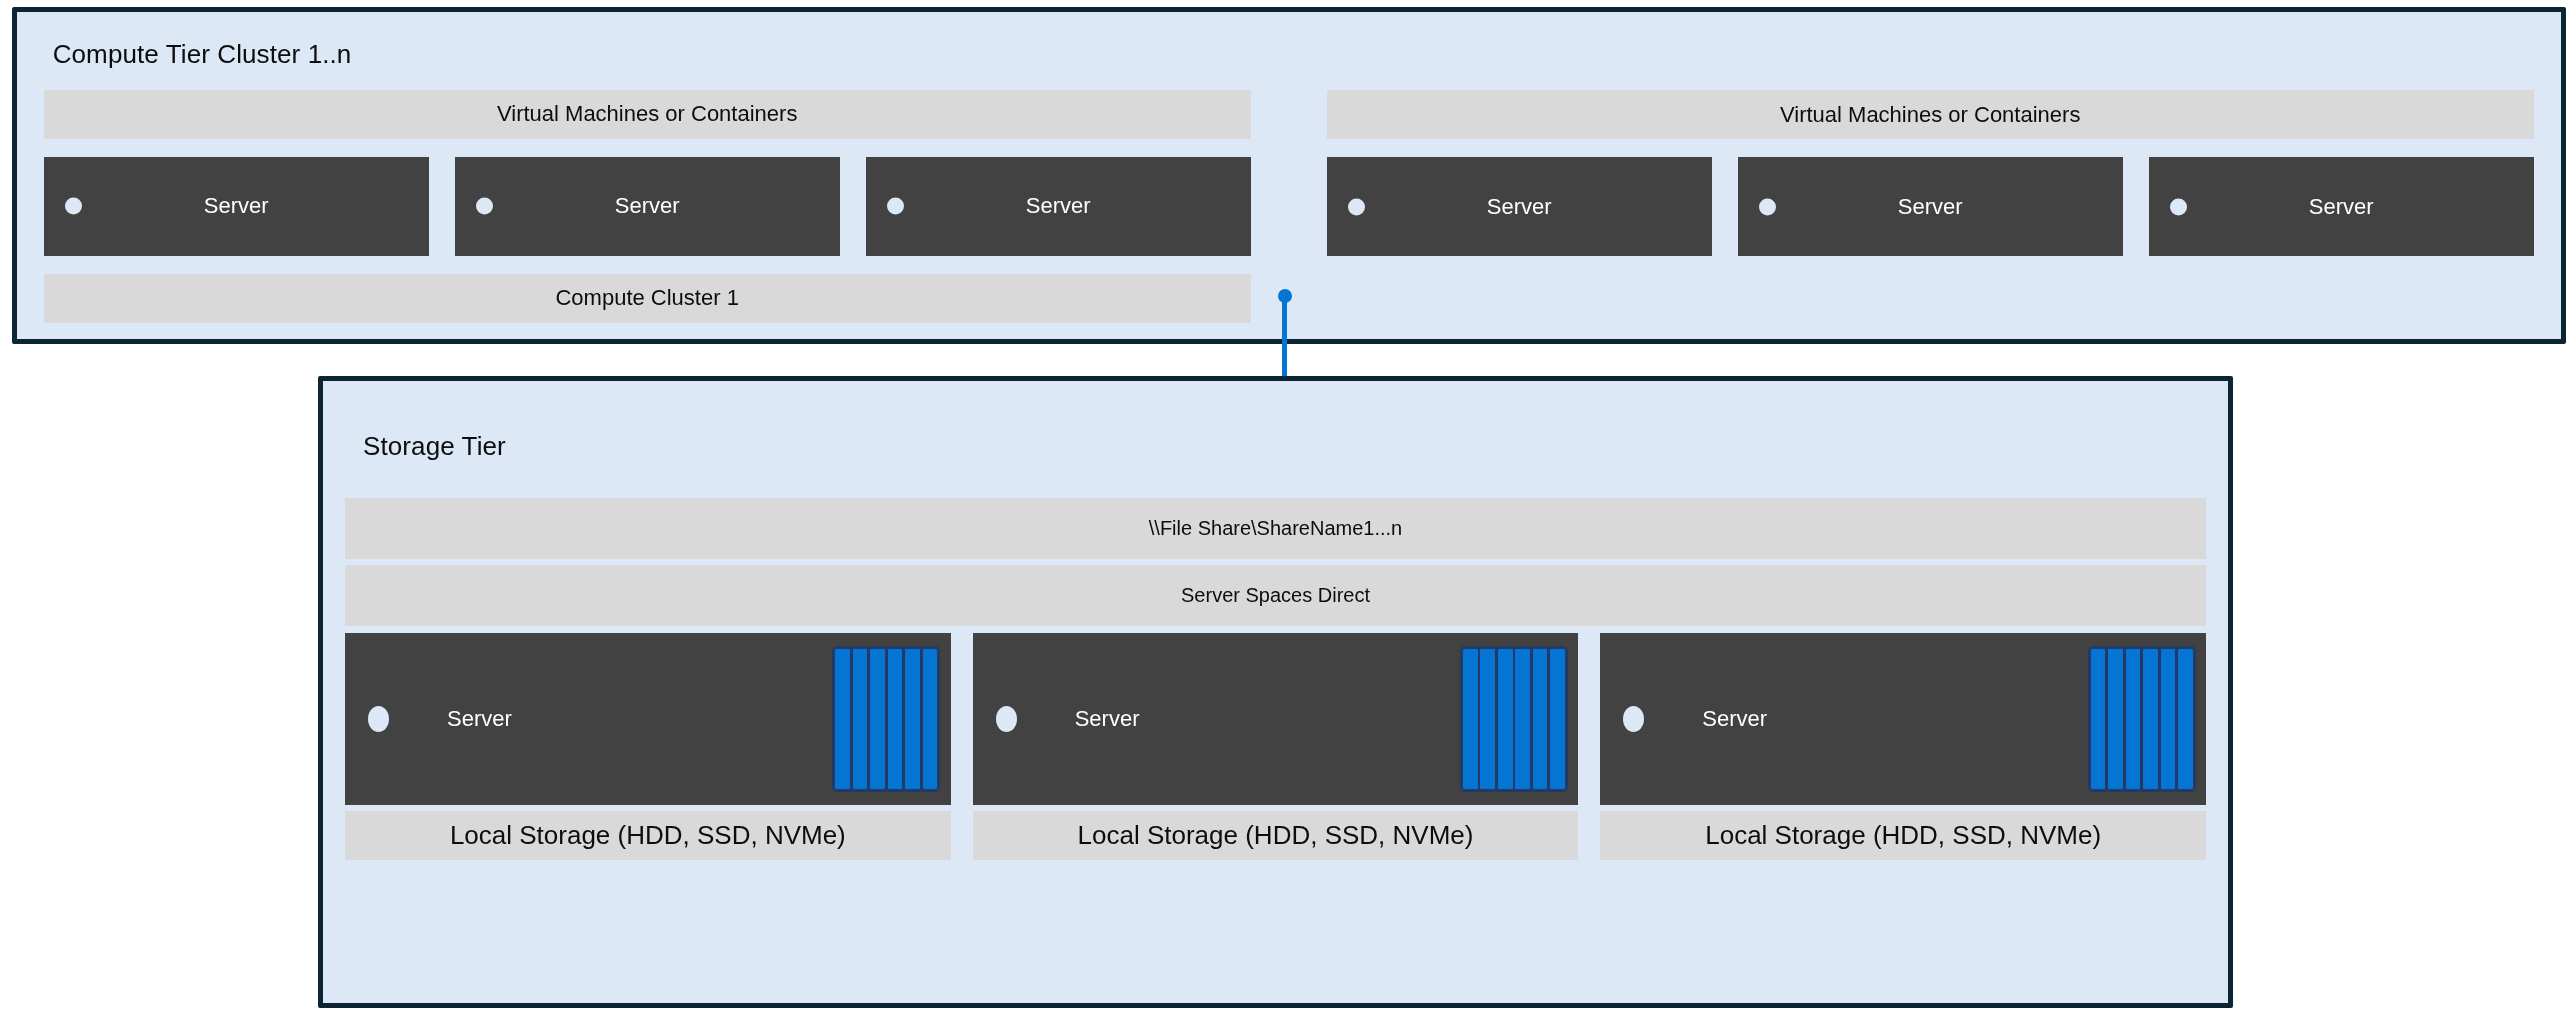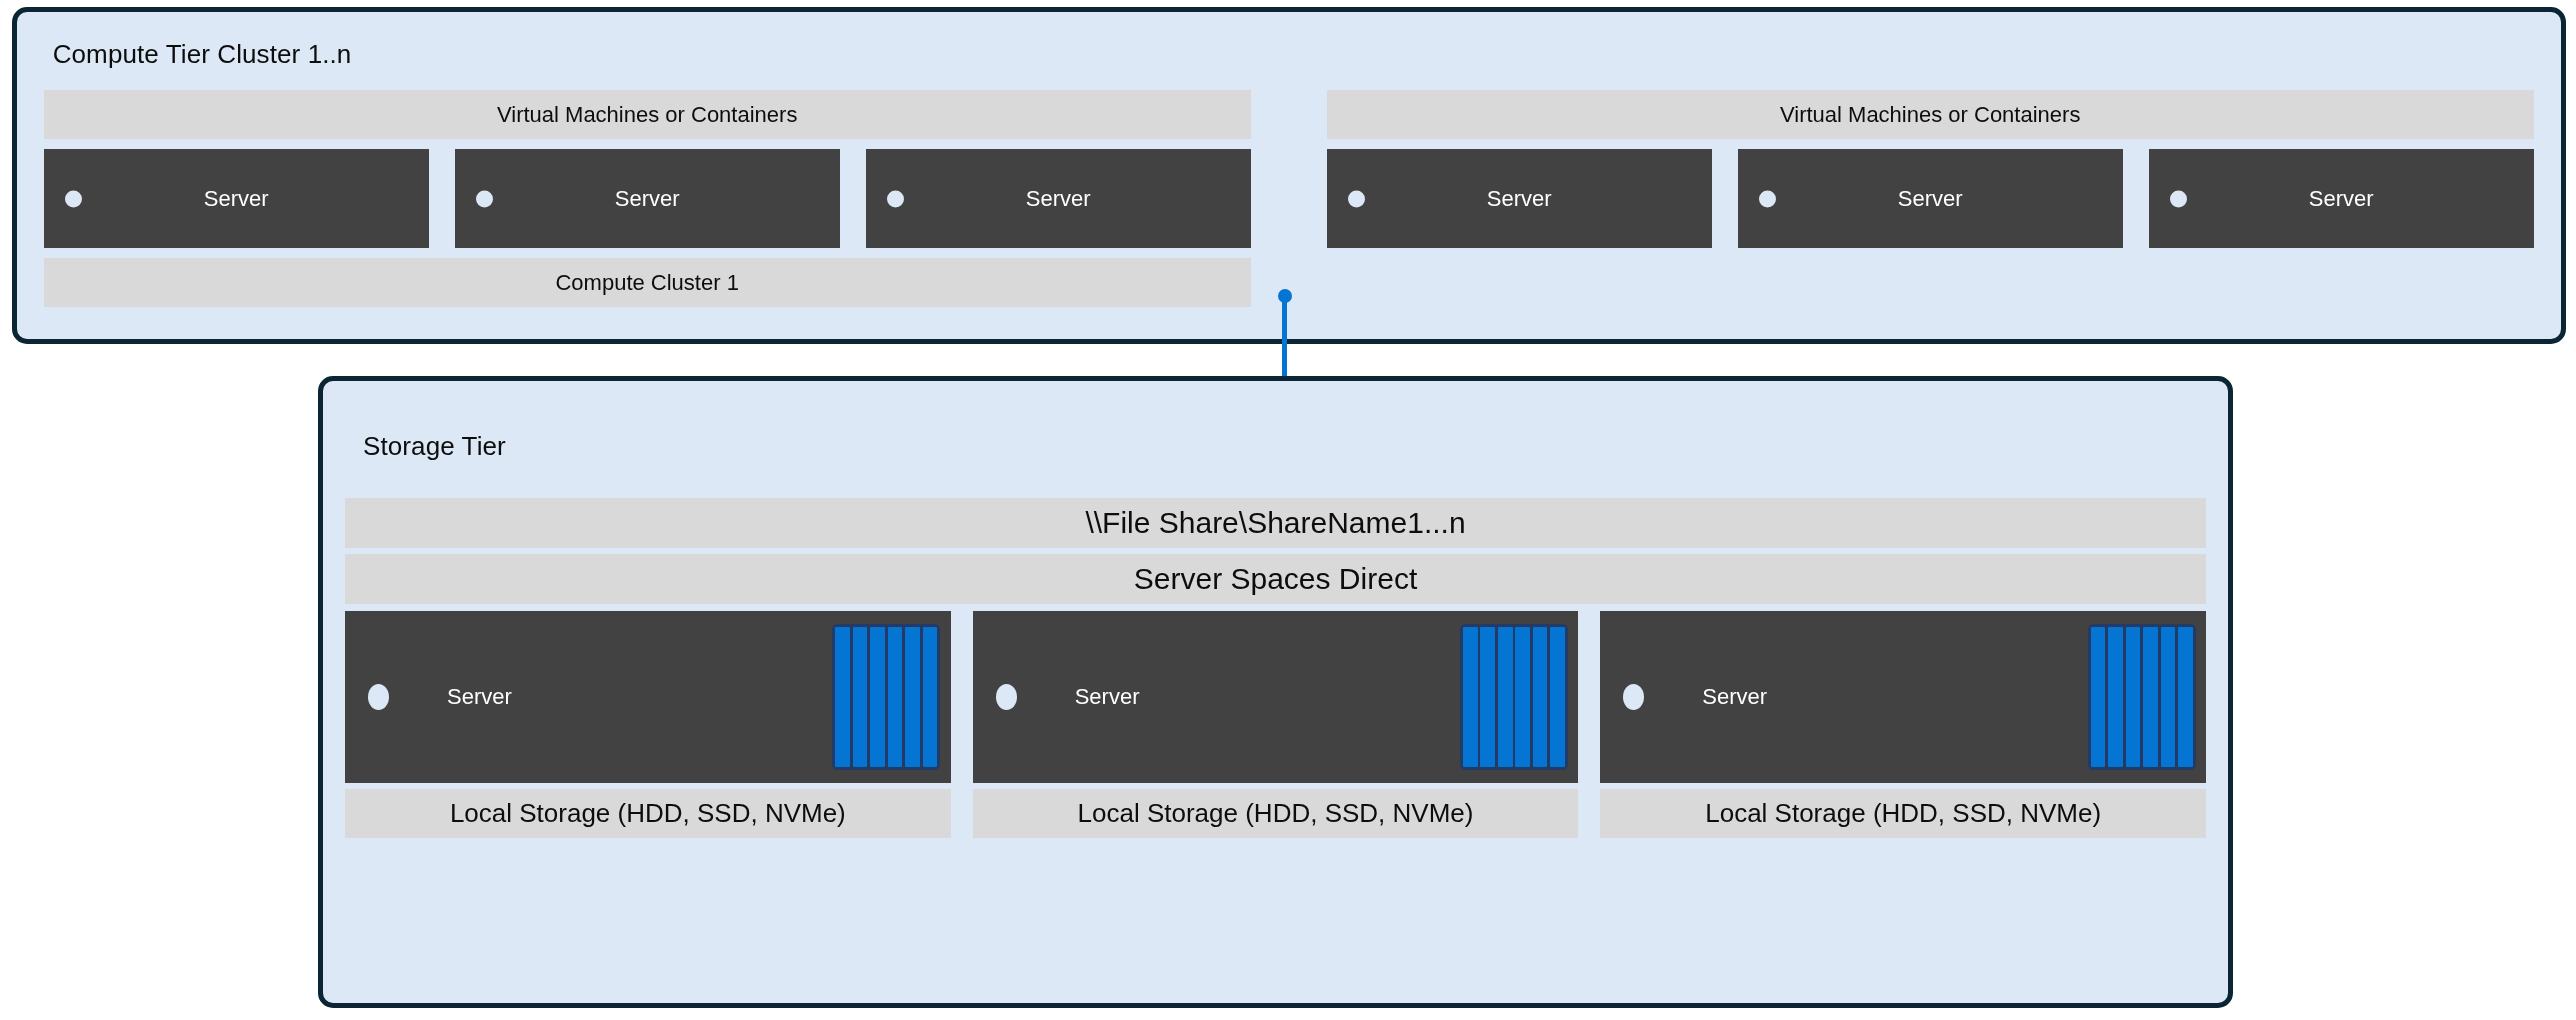--- a/index.html
+++ b/index.html
@@ -13,21 +13,21 @@
     font-family: "Liberation Sans", sans-serif;
     position: relative;
     overflow: hidden;
   }
 
   
   .tier-panel {
     position: absolute;
     background: #dce8f5;
     border: 5.2px solid #0b2534;
-    border-radius: 15px;
+    border-radius: 2px;
     box-sizing: border-box;
   }
 
   .tier-title {
     position: absolute;
     font-size: 26px;
     color: #0d0d0d;
     font-weight: 400;
     letter-spacing: 0.1px;
     white-space: nowrap;
@@ -51,21 +51,21 @@
     top: 78px;
     right: 27px;
     bottom: 16.3px;
     display: flex;
     gap: 76px;
   }
   .cluster {
     flex: 1 1 0;
     display: flex;
     flex-direction: column;
-    gap: 10px;
+    gap: 18px;
   }
 
   .gray-bar {
     background: #d9d9d9;
     color: #0d0d0d;
     font-size: 22px;
     display: flex;
     align-items: center;
     justify-content: center;
     text-align: center;
@@ -195,21 +195,21 @@
   .storage-inner {
     position: absolute;
     left: 22px;
     right: 22px;
     top: 117px;
     bottom: 17.5px;
     display: flex;
     flex-direction: column;
     gap: 5.8px;
   }
-  .storage-layer-bar { height: 50px; font-size: 30px; }
+  .storage-layer-bar { height: 61px; font-size: 20px; }
 
   .storage-node-row {
     display: flex;
     gap: 22px;
     flex: 1 1 auto;
     margin-top: 1.2px;
   }
   .storage-node {
     flex: 1 1 0;
     display: flex;

